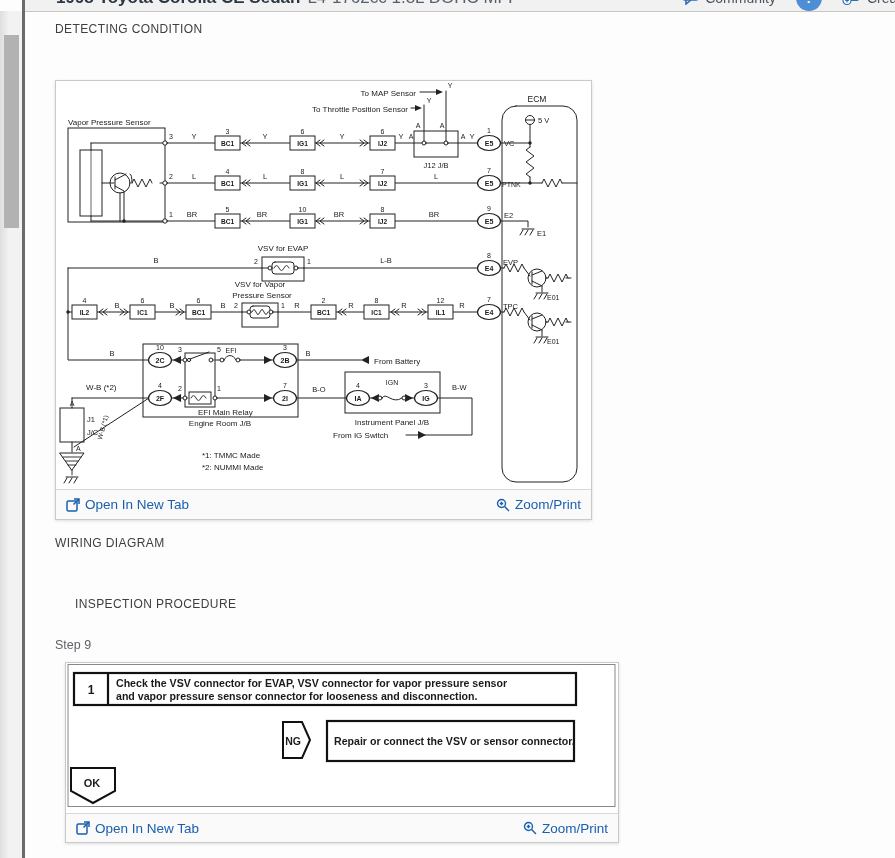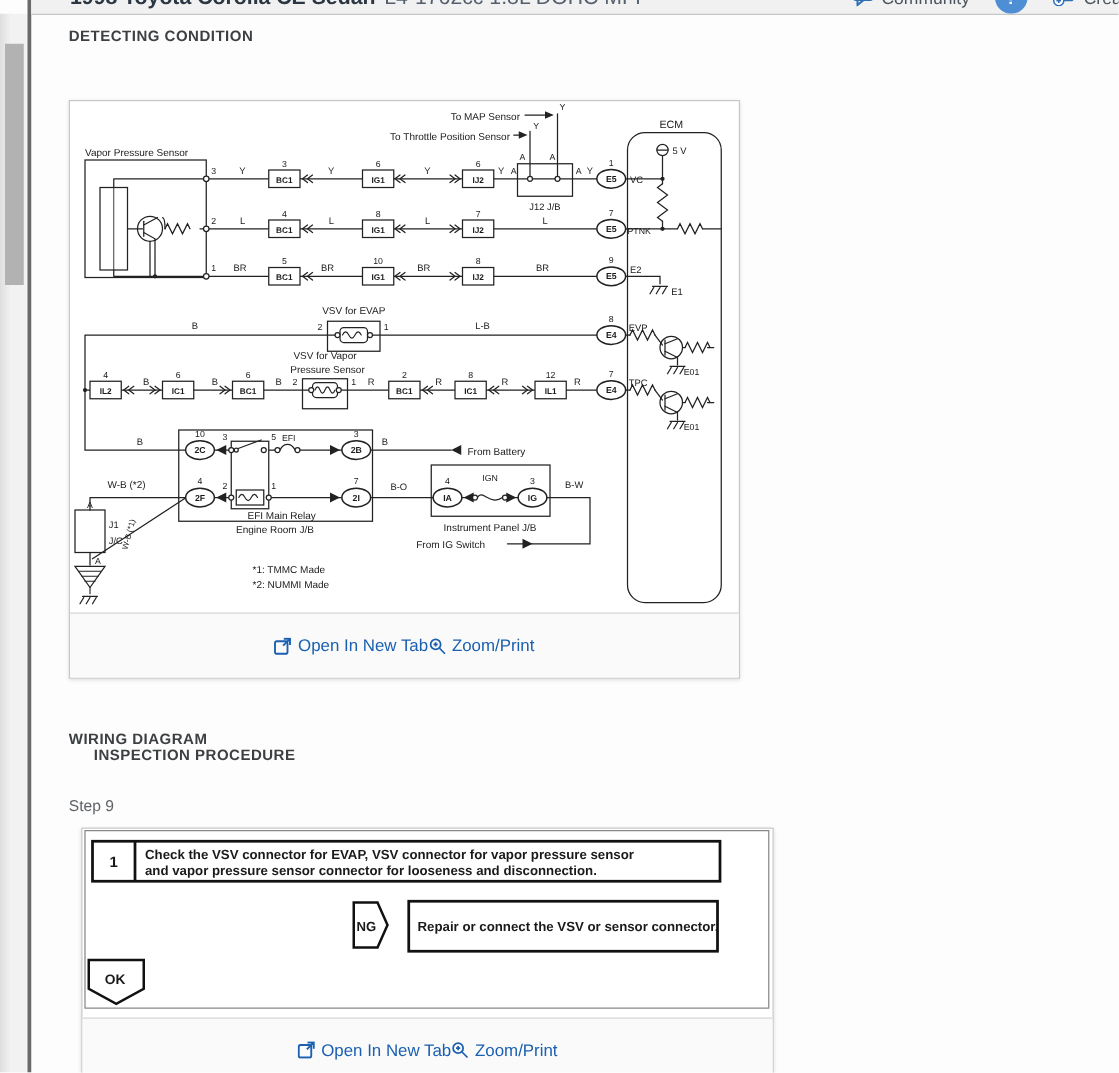--- a/index.html
+++ b/index.html
@@ -15,26 +15,26 @@
     border-bottom:1px solid #c6c6c6;overflow:hidden;}
   .header-inner{position:absolute;left:0;right:-14px;top:-15px;height:26px;
     display:flex;align-items:center;padding-left:31px;white-space:nowrap;}
   .hdr-title{font-size:17px;font-weight:bold;color:#2c3744;}
   .hdr-sub{font-size:17px;color:#55606e;margin-left:7px;}
   .hdr-right{margin-left:auto;display:flex;align-items:center;gap:20px;}
   .hdr-item{display:flex;align-items:center;gap:6px;font-size:14px;color:#4a5560;}
   .avatar{width:26px;height:26px;border-radius:50%;background:#4d8ed5;color:#fff;
     display:flex;align-items:center;justify-content:center;font-size:14px;font-weight:bold;}
   
-  .h-section{position:absolute;font-size:12px;font-weight:bold;color:#3c4043;letter-spacing:.4px;}
+  .h-section{position:absolute;font-size:12px;font-weight:normal;color:#3c4043;letter-spacing:.4px;}
   .h-step{position:absolute;font-size:12.5px;color:#5f6368;}
   
   .panel{position:absolute;background:#fff;border:1px solid #c9c9c9;box-shadow:0 1px 3px rgba(0,0,0,.13);}
   .panel-footer{border-top:1px solid #d8d8d8;background:#fafafa;display:flex;
-    align-items:center;justify-content:center;padding:11px 10px;}
+    align-items:center;justify-content:space-between;padding:0 10px;}
   .p1 .panel-footer{height:29px;}
   .p2 .panel-footer{height:28px;}
   .lnk{display:flex;align-items:center;gap:5px;font-size:13.5px;color:#1a5fb0;cursor:pointer;text-decoration:none;}
   .lnk svg{display:block;}
   svg text{font-family:"Liberation Sans",sans-serif;fill:#1a1a1a;}
   .dg line,.dg path,.dg rect,.dg ellipse,.dg circle,.dg polyline{vector-effect:none;}
 </style>
 </head>
 <body>
 
@@ -70,21 +70,21 @@
             <path d="M5,10.6 V14.4 M3.1,12.5 H6.9" stroke="#2e6fb5" stroke-width="1.2"></path>
           </svg>
         </span>
         <span>Create</span>
       </div>
     </div>
   </div>
 </div>
 
 <div class="h-section" style="left:55px;top:22px;">DETECTING CONDITION</div>
-<div class="h-section" style="left:55px;top:584px;">WIRING DIAGRAM</div>
+<div class="h-section" style="left:55px;top:536px;">WIRING DIAGRAM</div>
 <div class="h-section" style="left:55px;top:597px;margin-left:20px;">INSPECTION PROCEDURE</div>
 <div class="h-step" style="left:55px;top:638px;">Step 9</div>
 
 <div class="panel p1" style="left:55px;top:80px;width:535px;">
   <svg id="wiring-svg" class="dg" width="533" height="404" viewBox="0 0 533 404" fill="none" stroke="#222" stroke-width="1" stroke-linecap="round">
     <defs>
       <g id="cvl" stroke="#222" fill="none">
           <polyline points="2,-3 -2,0 2,3"></polyline>
           <polyline points="6,-3 2,0 6,3"></polyline>
         </g>

